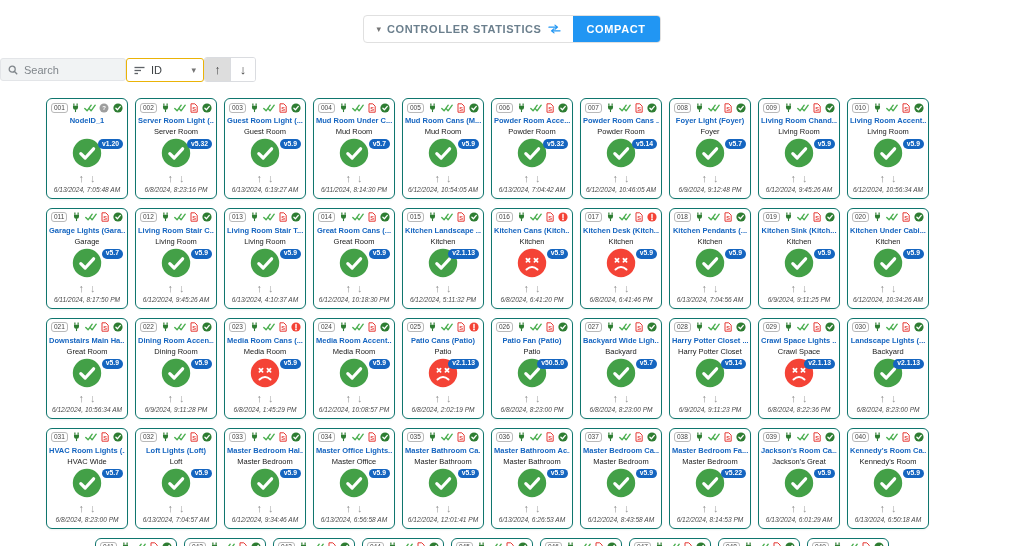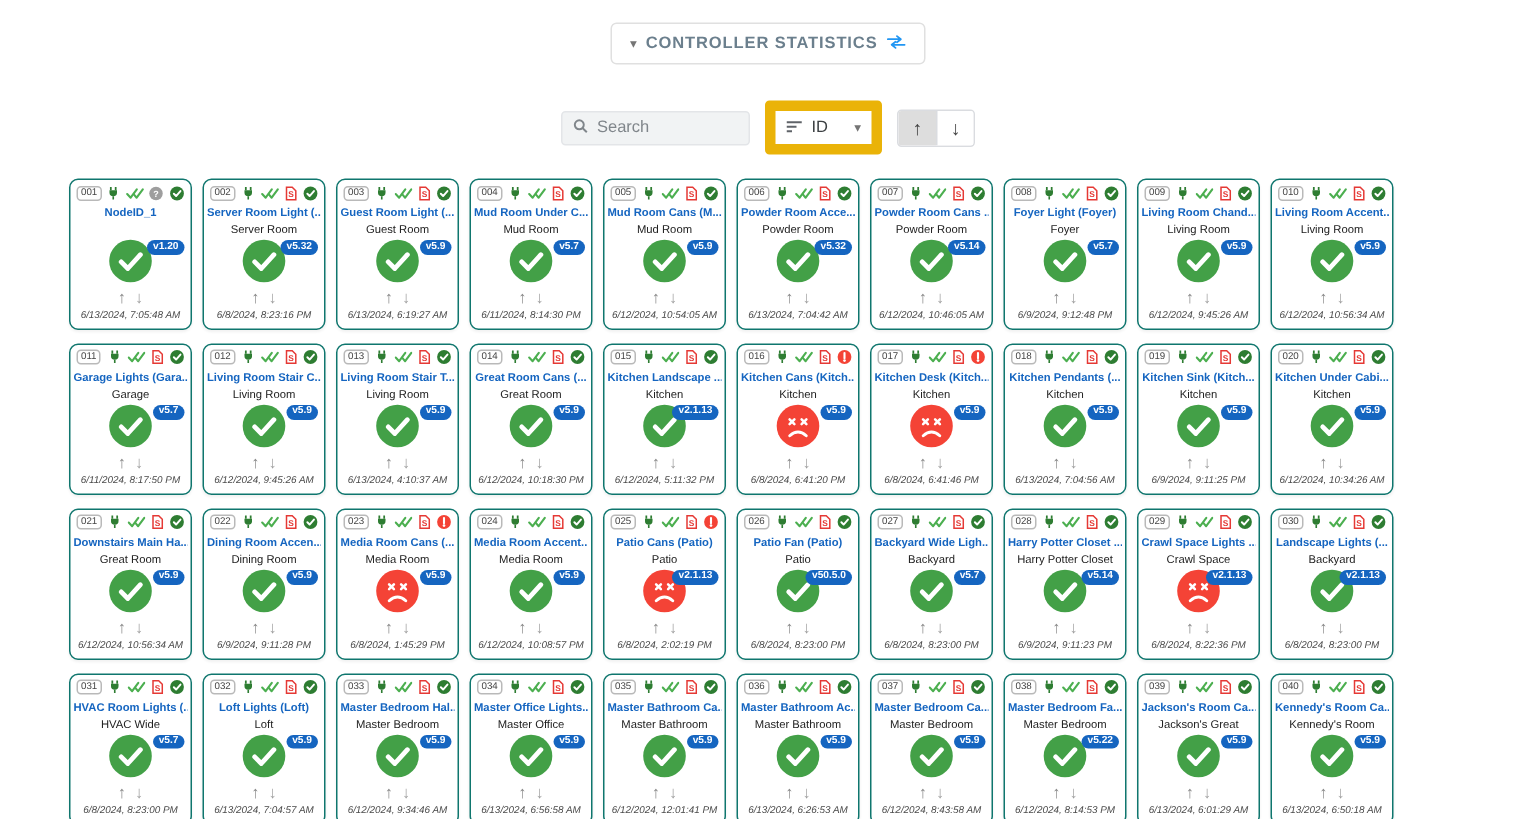--- a/index.html
+++ b/index.html
@@ -11,28 +11,28 @@
   .stats-group { display:inline-flex; height:28px; border:1px solid #e0e0e0;
     border-radius:4px; background:#fff; align-items:stretch; }
   .stats-left { display:flex; align-items:center; gap:6px; padding:0 12px; cursor:pointer; }
   .caret { color:#757575; font-size:9px; }
   .stats-title { color:#6b7f8d; font-size:11px; letter-spacing:.6px; font-weight:bold; }
   .compact-btn { background:#2196f3; color:#fff; border:none; font-size:11px;
     font-weight:bold; letter-spacing:.6px; padding:0 14px; border-radius:0 3px 3px 0;
     cursor:pointer; font-family:inherit; }
 
   
-  .filterbar { display:flex; justify-content:center; align-items:center; gap:10px; margin-top:24px; }
+  .filterbar { display:flex; justify-content:flex-start; align-items:center; margin-top:14px; }
   .searchbox { display:flex; align-items:center; gap:6px; width:126px; height:23px;
     background:#f1f3f4; border:1px solid #e3e5e8; border-radius:3px; padding:0 7px; }
   .searchbox input { border:none; background:transparent; outline:none; width:90px;
     font-size:11px; color:#333; font-family:inherit; }
   .searchbox input::placeholder { color:#80868b; }
   .sortbox { display:flex; align-items:center; gap:6px; width:78px; height:23px;
-    background:#fff; border:7px solid #eab308; border-radius:3px; padding:11px 7px; cursor:pointer; }
+    background:#fff; border:1px solid #eab308; border-radius:3px; padding:11px 7px; cursor:pointer; }
   .sort-label { font-size:11px; color:#3c4043; flex:1; }
   .dirgroup { display:inline-flex; border:1px solid #dadce0; border-radius:3px; overflow:hidden; }
   .dirbtn { width:25px; height:23px; background:#fff; border:none; font-size:13px;
     color:#424242; cursor:pointer; line-height:23px; font-family:inherit; }
   .dirbtn.active { background:#ddd; }
   .dirbtn + .dirbtn { border-left:1px solid #dadce0; }
 
   
   .grid { margin:16px 0 0 46px; width:892px; }
   .grid-row { display:flex; gap:7px; margin-bottom:9px; align-items:flex-start; }
@@ -65,20 +65,21 @@
     <div class="stats-left">
       <span class="caret">▾</span>
       <span class="stats-title">CONTROLLER STATISTICS</span>
       <span>
         <svg width="13" height="10" viewBox="0 0 14 10" fill="none" stroke="#2196f3" stroke-width="1.3" stroke-linecap="round" stroke-linejoin="round">
           <path d="M1 3 h9 M7.5 0.8 L10.3 3 L7.5 5.2"></path>
             <path d="M13 7 h-9 M6.5 4.8 L3.7 7 L6.5 9.2"></path>
         </svg>
       </span>
     </div>
+    <button class="compact-btn">COMPACT</button>
   </div>
 </div>
 
 <div class="filterbar">
   <div class="searchbox">
     <span>
       <svg width="10" height="10" viewBox="0 0 10 10" fill="none" stroke="#80868b" stroke-width="1.3">
         <circle cx="4.2" cy="4.2" r="3"></circle>
           <line x1="6.5" y1="6.5" x2="9.2" y2="9.2"></line>
       </svg>

